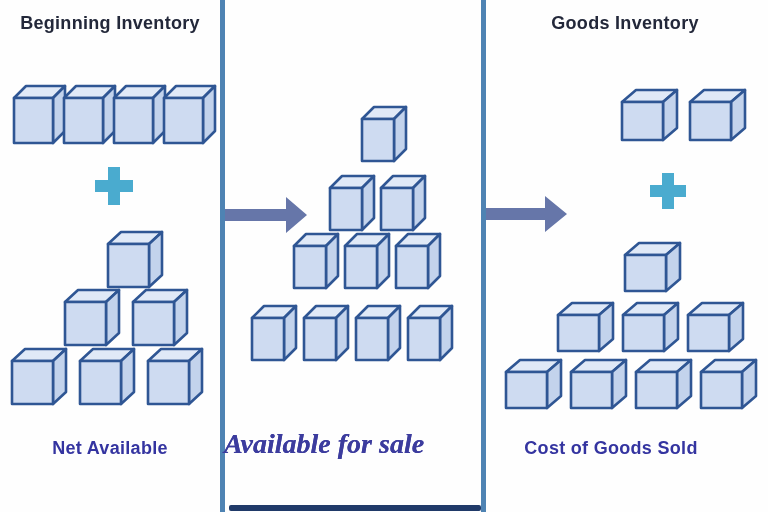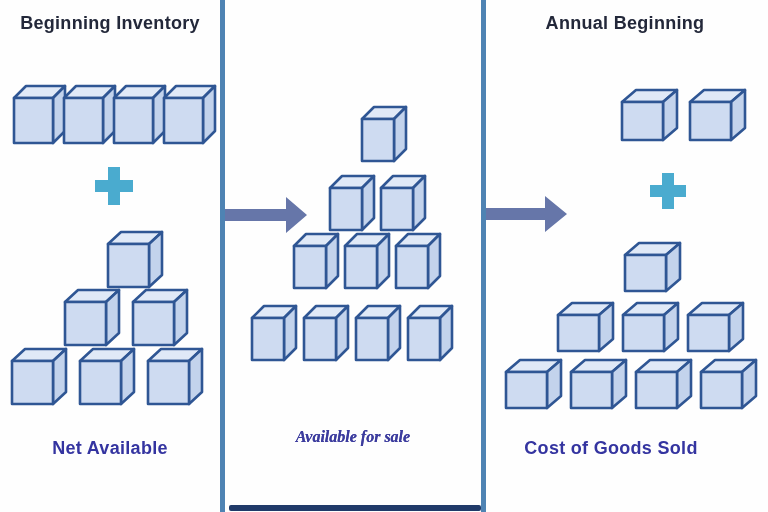--- a/index.html
+++ b/index.html
@@ -12,22 +12,22 @@
   .art{position:absolute;left:0;top:0;}
   .panel-title{
     position:absolute;top:13px;font-size:18px;font-weight:bold;
     letter-spacing:.3px;text-align:center;color:var(--title);
   }
   .panel-label{
     position:absolute;top:438px;font-size:18px;font-weight:bold;
     letter-spacing:.3px;text-align:center;color:var(--label);
   }
   .serif-label{
-    position:absolute;top:428px;font-size:16px;font-weight:bold;font-style:italic;
-    font-family:"Liberation Serif", serif;text-align:center;color:var(--mlabel);
+    position:absolute;top:428px;font-size:28px;font-weight:bold;font-style:italic;
+    font-family:"Liberation Serif", serif;color:var(--mlabel);
     text-shadow:0 0 .4px var(--mlabel);
   }
   .bottom-bar{
     position:absolute;left:229px;top:505px;width:252px;height:6px;
     border-radius:2px;background:var(--bar);
   }
 </style>
 </head>
 <body>
 
@@ -210,18 +210,18 @@
 
   <div class="divider" style="left:220px"></div>
   <div class="divider" style="left:481px"></div>
 
   <div class="panel-title" style="left:0;width:220px">Beginning Inventory</div>
 
   <div class="panel-label" style="left:0;width:220px">Net Available</div>
 
   <div class="serif-label" style="left:224px;width:258px">Available for sale</div>
 
-  <div class="panel-title" style="left:486px;width:278px">Annual Beginning</div>
+  <div class="panel-title" style="left:486px;width:278px">Goods Inventory</div>
 
   <div class="panel-label" style="left:472px;width:278px">Cost of Goods Sold</div>
 
   <div class="bottom-bar"></div>
 </div>
 
 </body></html>

